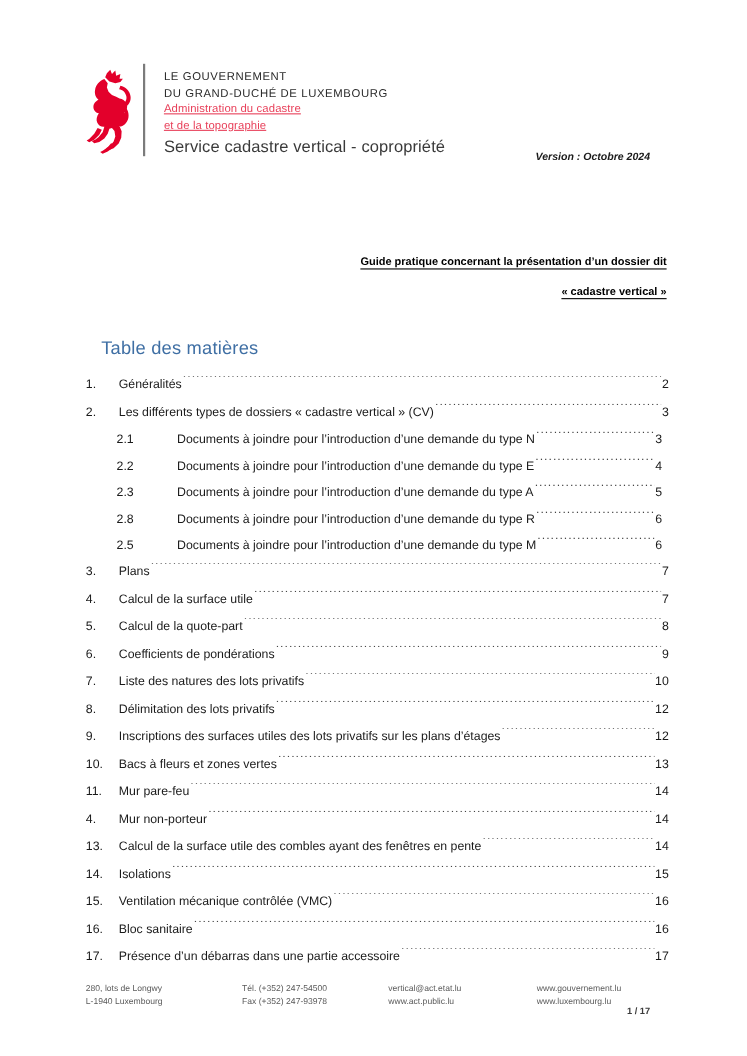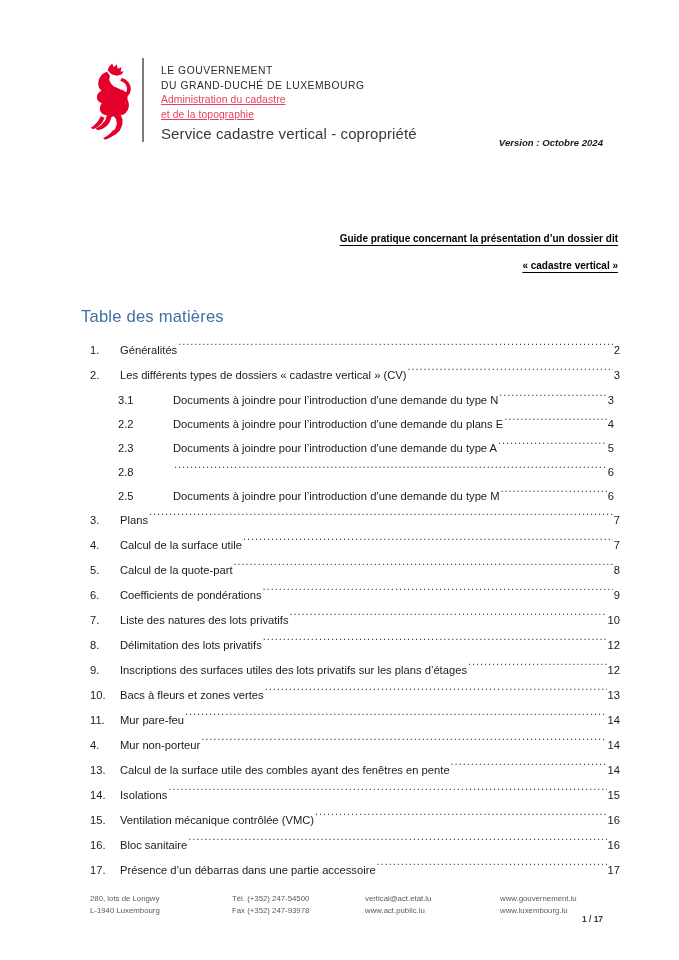--- a/index.html
+++ b/index.html
@@ -14,21 +14,20 @@
     color: #1a1a1a;
     position: relative;
     overflow: hidden;
   }
 
   .page {
     position: relative;
     width: 653px;
     height: 960px;
     box-sizing: border-box;
-    margin-left: 12px;
   }
 
   
   .header {
     position: absolute;
     left: 78px;
     top: 58px;
     width: 540px;
     display: flex;
     align-items: flex-start;
@@ -99,21 +98,21 @@
     color: #000000;
   }
   .doc-title span {
     text-decoration: underline;
     text-underline-offset: 3px;
   }
 
   
   .toc-heading {
     position: absolute;
-    left: 69px;
+    left: 92px;
     top: 307px;
     font-size: 16.6px;
     color: #3f6fa4;
     letter-spacing: 0.2px;
   }
 
   .toc {
     position: absolute;
     left: 78px;
     top: 338px;
@@ -253,39 +252,40 @@
         <span class="toc-dots"></span>
         <span class="toc-page">2</span>
       </div>
       <div class="toc-row level1">
         <span class="toc-num">2.</span>
         <span class="toc-label">Les différents types de dossiers « cadastre vertical » (CV)</span>
         <span class="toc-dots"></span>
         <span class="toc-page">3</span>
       </div>
       <div class="toc-row level2">
-        <span class="toc-num">3.1</span>
+        <span class="toc-num">2.1</span>
         <span class="toc-label">Documents à joindre pour l’introduction d’une demande du type N</span>
         <span class="toc-dots"></span>
         <span class="toc-page">3</span>
       </div>
       <div class="toc-row level2">
         <span class="toc-num">2.2</span>
-        <span class="toc-label">Documents à joindre pour l’introduction d’une demande du plans E</span>
+        <span class="toc-label">Documents à joindre pour l’introduction d’une demande du type E</span>
         <span class="toc-dots"></span>
         <span class="toc-page">4</span>
       </div>
       <div class="toc-row level2">
         <span class="toc-num">2.3</span>
         <span class="toc-label">Documents à joindre pour l’introduction d’une demande du type A</span>
         <span class="toc-dots"></span>
         <span class="toc-page">5</span>
       </div>
       <div class="toc-row level2">
         <span class="toc-num">2.8</span>
+        <span class="toc-label">Documents à joindre pour l’introduction d’une demande du type R</span>
         <span class="toc-dots"></span>
         <span class="toc-page">6</span>
       </div>
       <div class="toc-row level2">
         <span class="toc-num">2.5</span>
         <span class="toc-label">Documents à joindre pour l’introduction d’une demande du type M</span>
         <span class="toc-dots"></span>
         <span class="toc-page">6</span>
       </div>
       <div class="toc-row level1">

